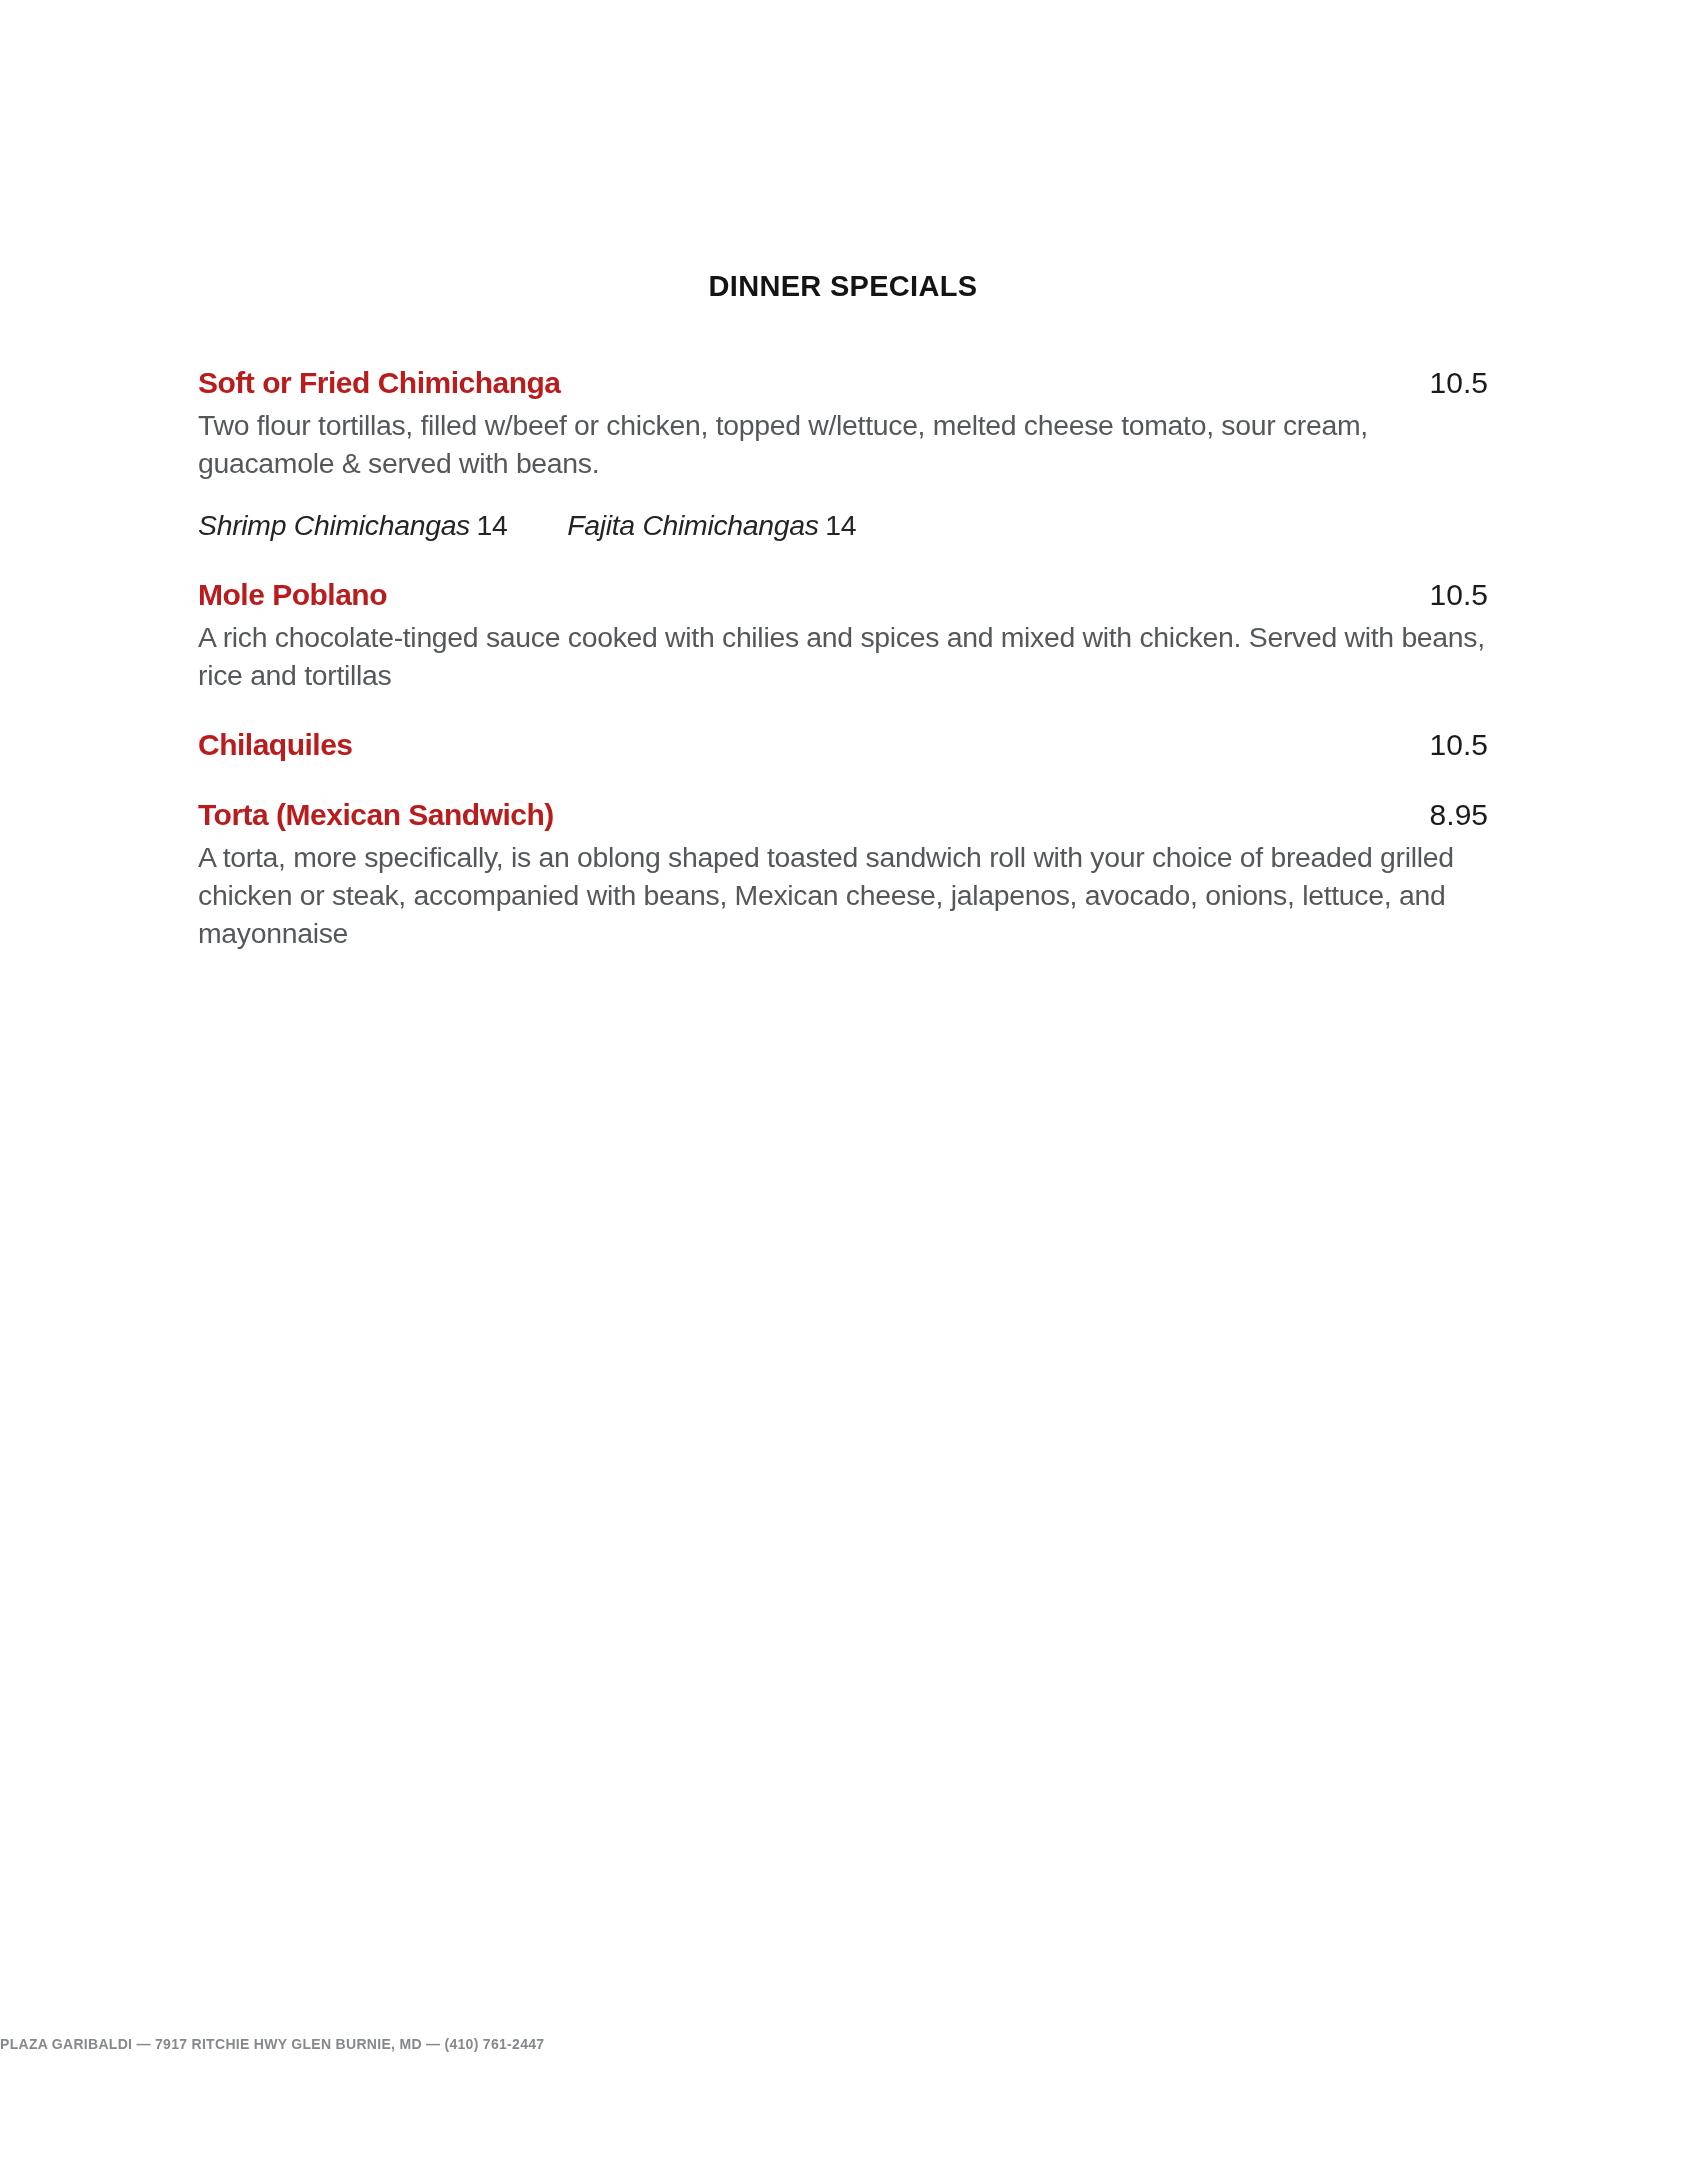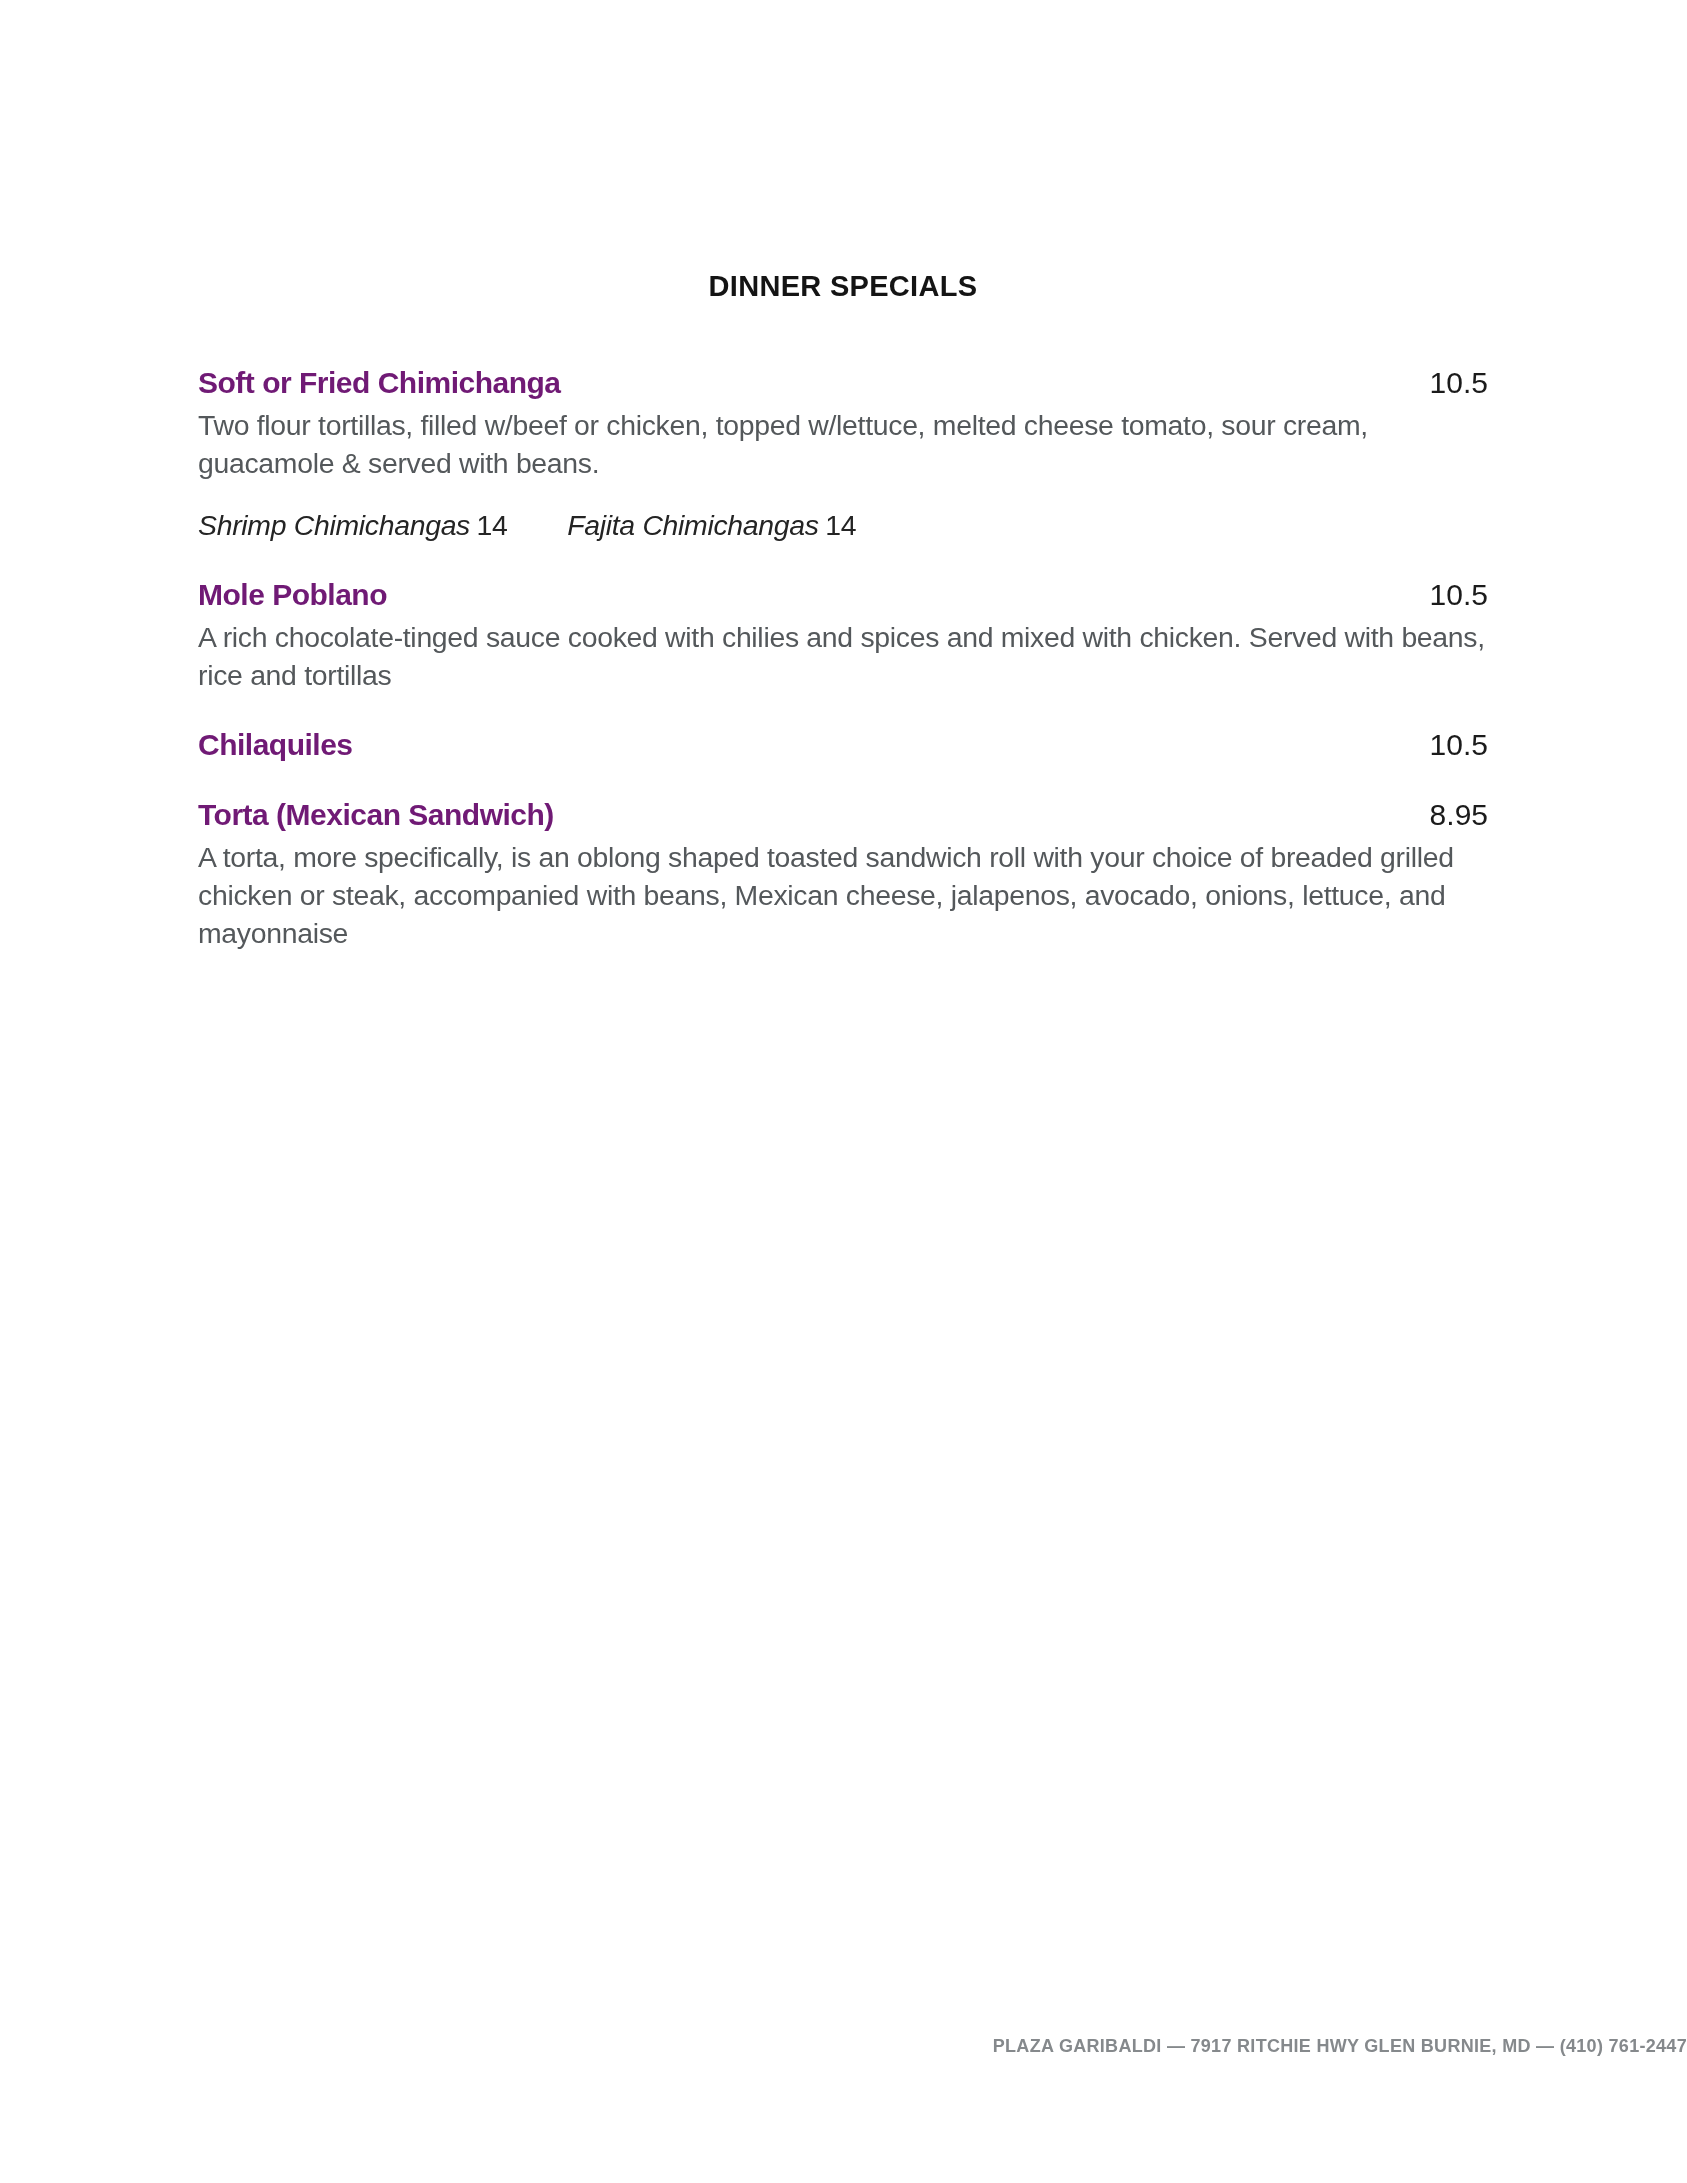--- a/index.html
+++ b/index.html
@@ -46,21 +46,21 @@
     margin-bottom: 32px;
   }
   .item-head {
     display: flex;
     justify-content: space-between;
     align-items: baseline;
   }
   .item-name {
     font-size: 30px;
     font-weight: bold;
-    color: #701a75;
+    color: #b91c1c;
     letter-spacing: -0.5px;
     line-height: 38px;
     text-align: right;
   }
   .item-price {
     font-size: 30px;
     font-weight: normal;
     color: #1b1b1b;
     line-height: 38px;
   }
@@ -87,22 +87,22 @@
   .variant-price {
     font-style: normal;
     margin-left: 6.6px;
   }
   
   .footer {
     position: absolute;
     left: 0;
     right: 0;
     top: 2036px;
-    text-align: right;
-    font-size: 18px;
+    text-align: left;
+    font-size: 14px;
     font-weight: bold;
     color: #85898c;
     letter-spacing: 0.3px;
   }
 </style>
 </head>
 <body>
 
 <div class="page">
   <div class="content">

